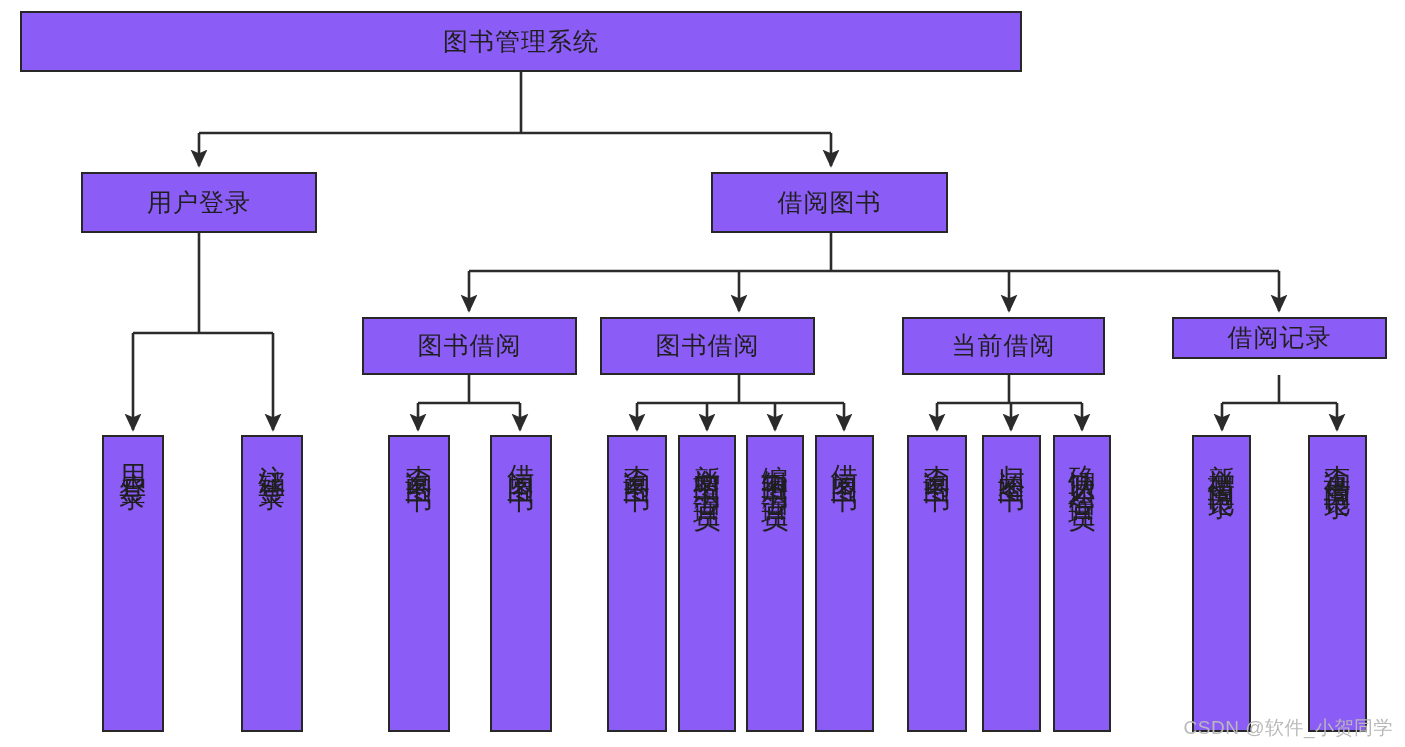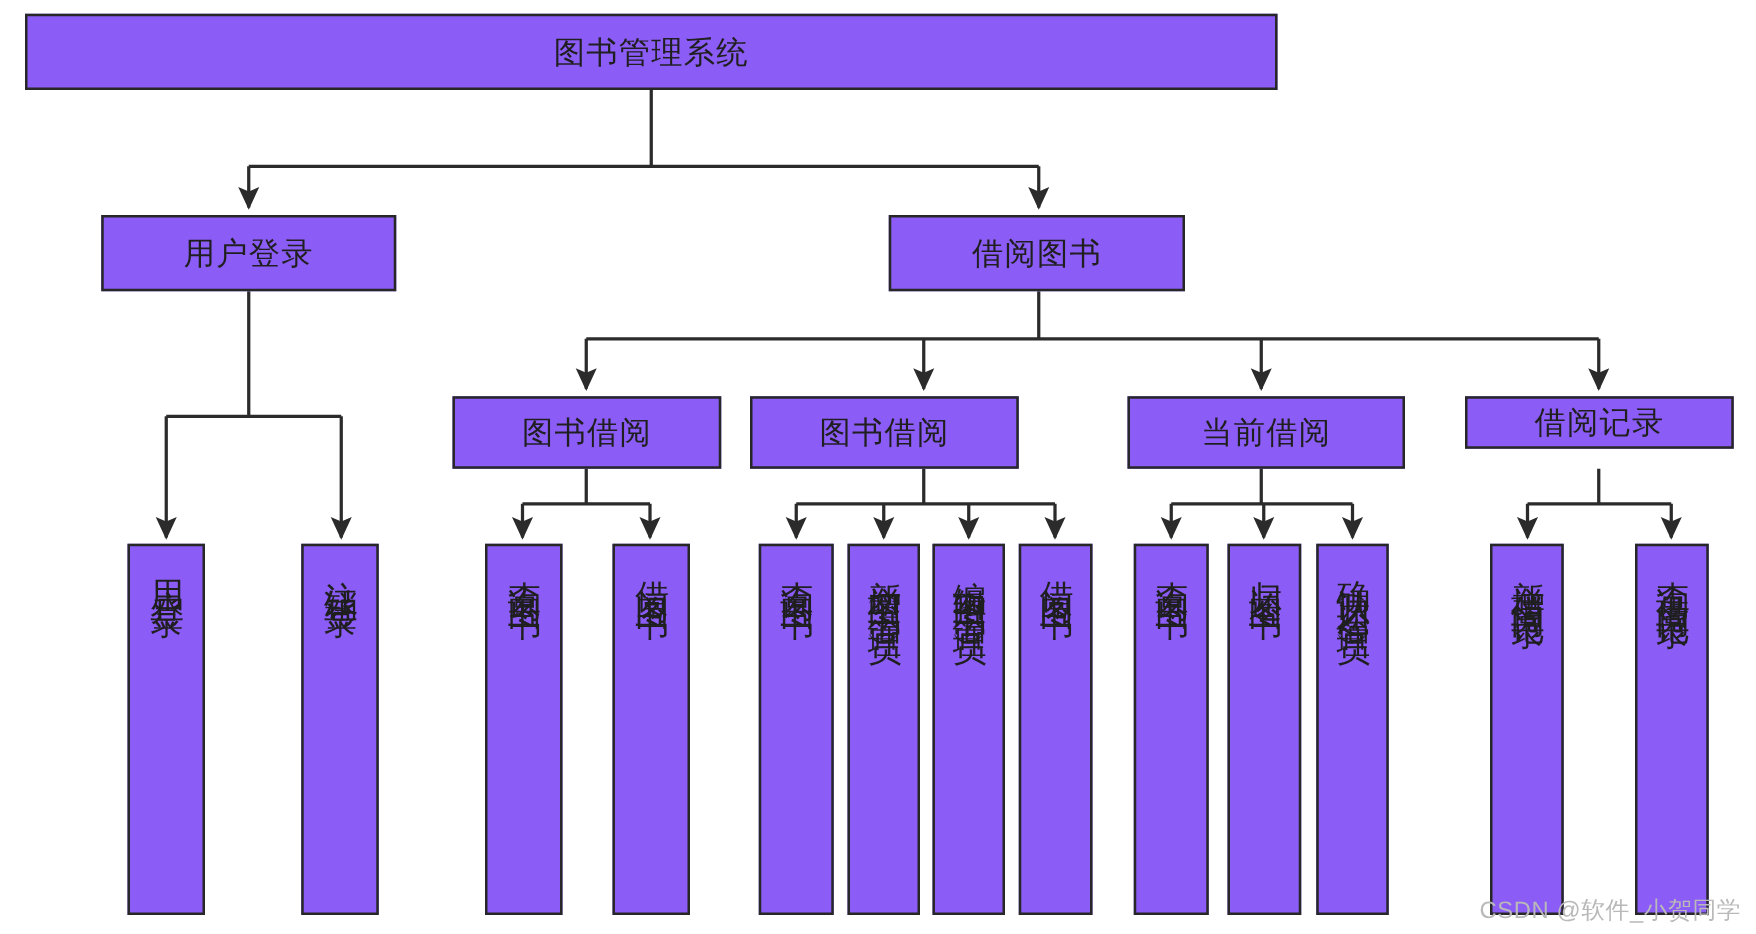--- a/index.html
+++ b/index.html
@@ -139,21 +139,21 @@
   </div>
 
   <div class="node horiz" style="left:362px;top:317px;width:215px;height:58px;">
     <span class="label">图书借阅</span>
   </div>
 
   <div class="node horiz" style="left:600px;top:317px;width:215px;height:58px;">
     <span class="label">图书借阅</span>
   </div>
 
-  <div class="node horiz" style="left:902px;top:317px;width:222px;height:58px;">
+  <div class="node horiz" style="left:902px;top:317px;width:203px;height:58px;">
     <span class="label">当前借阅</span>
   </div>
 
   <div class="node horiz" style="left:1172px;top:317px;width:215px;height:42px;">
     <span class="label">借阅记录</span>
   </div>
 
   <div class="node vert" style="left:102px;top:435px;width:62px;height:297px;">
     <span class="label">用户登录</span>
   </div>

